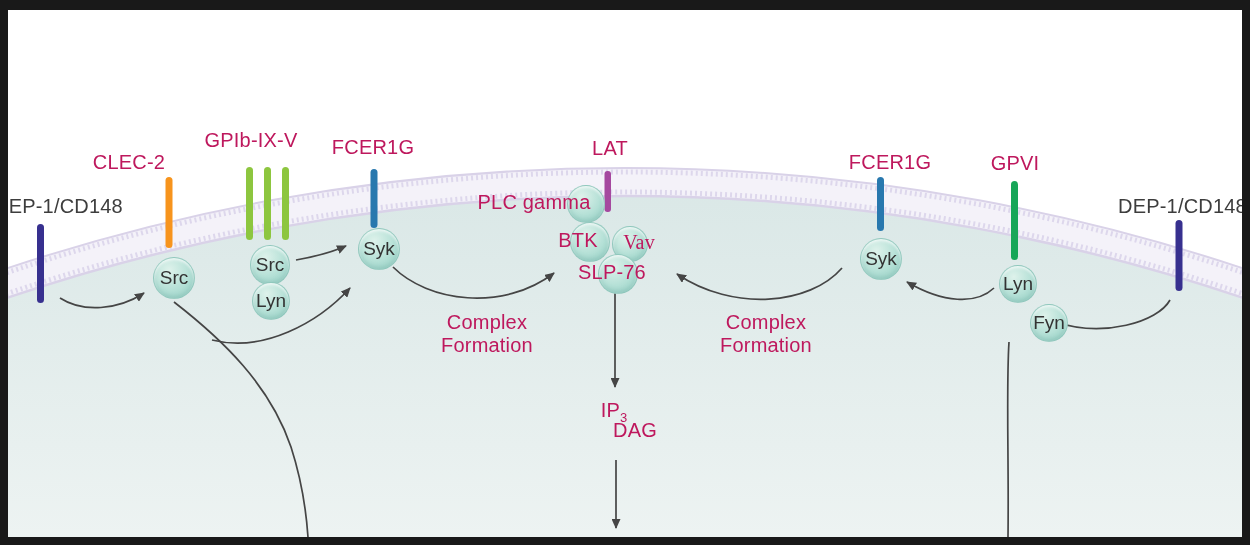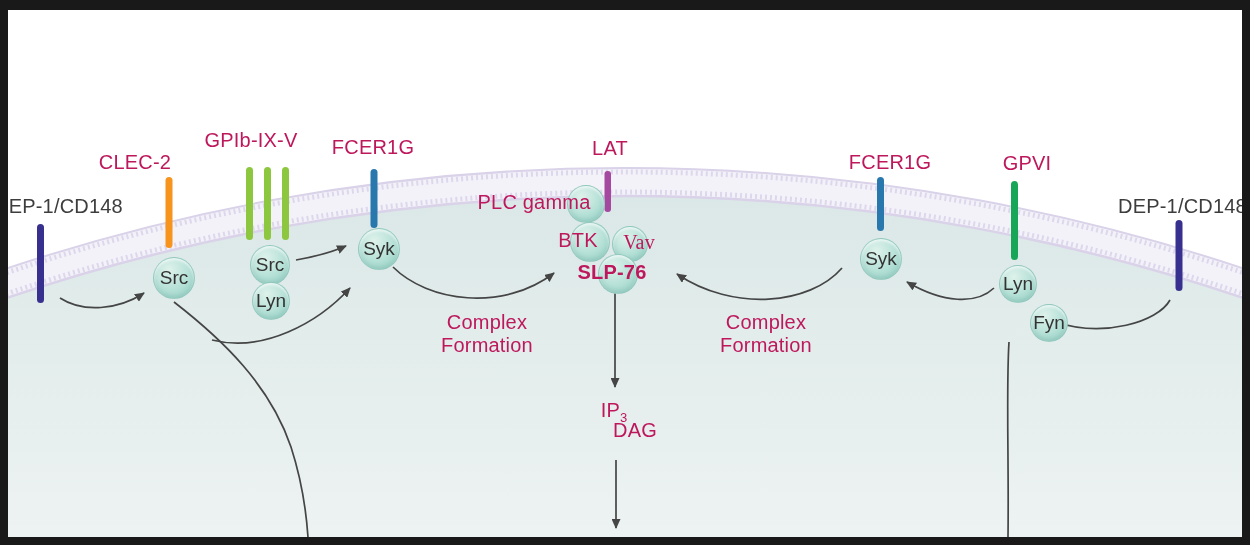--- a/index.html
+++ b/index.html
@@ -110,29 +110,29 @@
     <div class="prot" style="left:991px; top:255px; width:36px; height:36px;">
       <span>Lyn</span>
     </div>
     <div class="prot" style="left:1022px; top:294px; width:36px; height:36px;">
       <span>Fyn</span>
     </div>
 
     <div class="lbl" style="left:526px; top:192px;">PLC gamma</div>
     <div class="lbl" style="left:570px; top:230px;text-align:center;">BTK</div>
     <div class="lbl" style="left:631px; top:232px;font-family:Liberation Serif, serif;">Vav</div>
-    <div class="lbl" style="left:604px; top:262px;font-weight:bold;">SLP-76</div>
+    <div class="lbl" style="left:604px; top:262px;">SLP-76</div>
 
     <div class="lbl-edge" style="left:-14px; top:185px;">DEP-1/CD148</div>
-    <div class="lbl" style="left:127px; top:152px;">CLEC-2</div>
+    <div class="lbl" style="left:121px; top:152px;">CLEC-2</div>
     <div class="lbl" style="left:243px; top:130px;">GPIb-IX-V</div>
     <div class="lbl" style="left:365px; top:137px;">FCER1G</div>
     <div class="lbl" style="left:602px; top:138px;">LAT</div>
     <div class="lbl" style="left:882px; top:152px;">FCER1G</div>
-    <div class="lbl" style="left:1007px; top:153px;margin-left:12px;">GPVI</div>
+    <div class="lbl" style="left:1007px; top:153px;">GPVI</div>
     <div class="lbl-edge" style="left:1110px; top:185px;">DEP-1/CD148</div>
 
     <div class="lbl lbl-2line" style="left:479px; top:324px;">
       <div>Complex</div>
       <div>Formation</div>
     </div>
     <div class="lbl lbl-2line" style="left:758px; top:324px;">
       <div>Complex</div>
       <div>Formation</div>
     </div>

